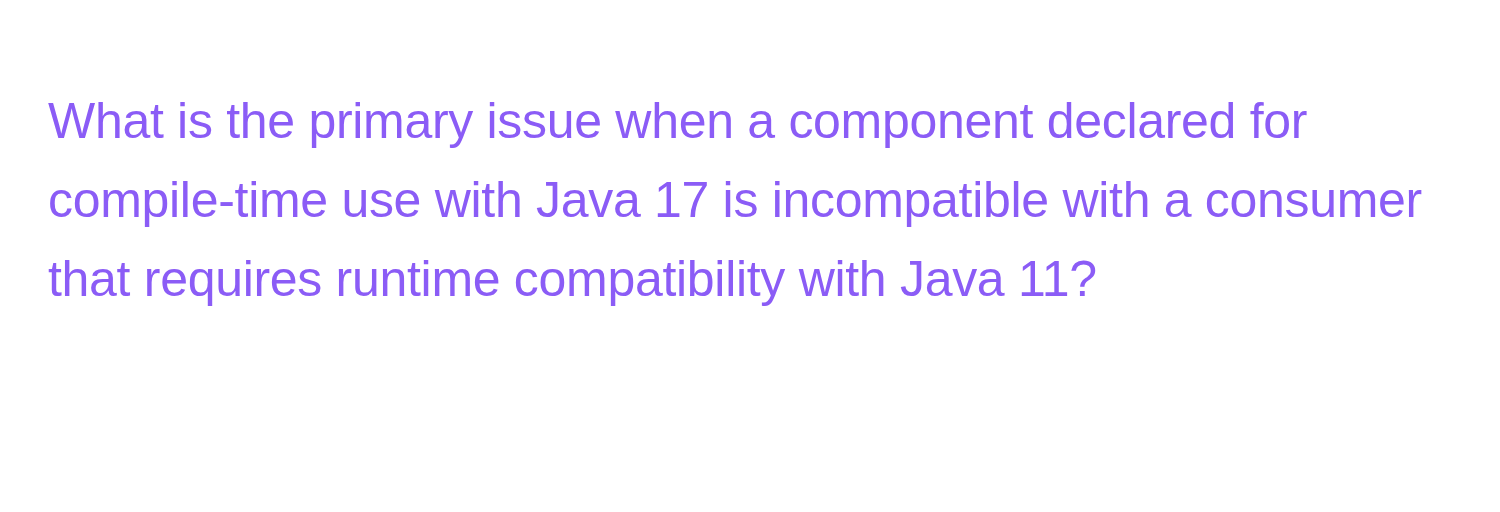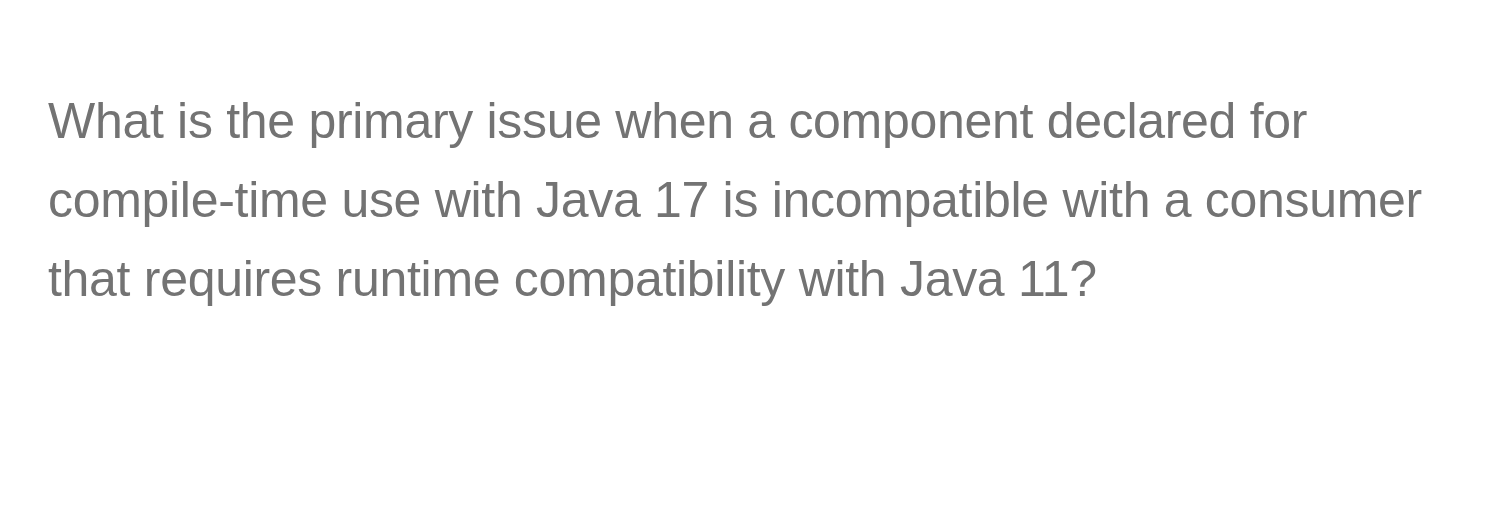--- a/index.html
+++ b/index.html
@@ -13,21 +13,21 @@
       background: #ffffff;
       font-family: -apple-system, BlinkMacSystemFont, "Segoe UI", Helvetica, Arial, sans-serif;
     }
     .content {
       padding: 82px 48px 0 48px;
     }
     .question-text {
       font-size: 50px;
       line-height: 1.58;
       font-weight: 400;
-      color: #737373;
+      color: #8b5cf6;
       letter-spacing: -0.3px;
     }
   </style>
 </head>
 <body>
 
 <div class="content">
   <p class="question-text">What is the primary issue when a component declared for compile-time use with Java 17 is incompatible with a consumer that requires runtime compatibility with Java 11?</p>
 </div>
 

